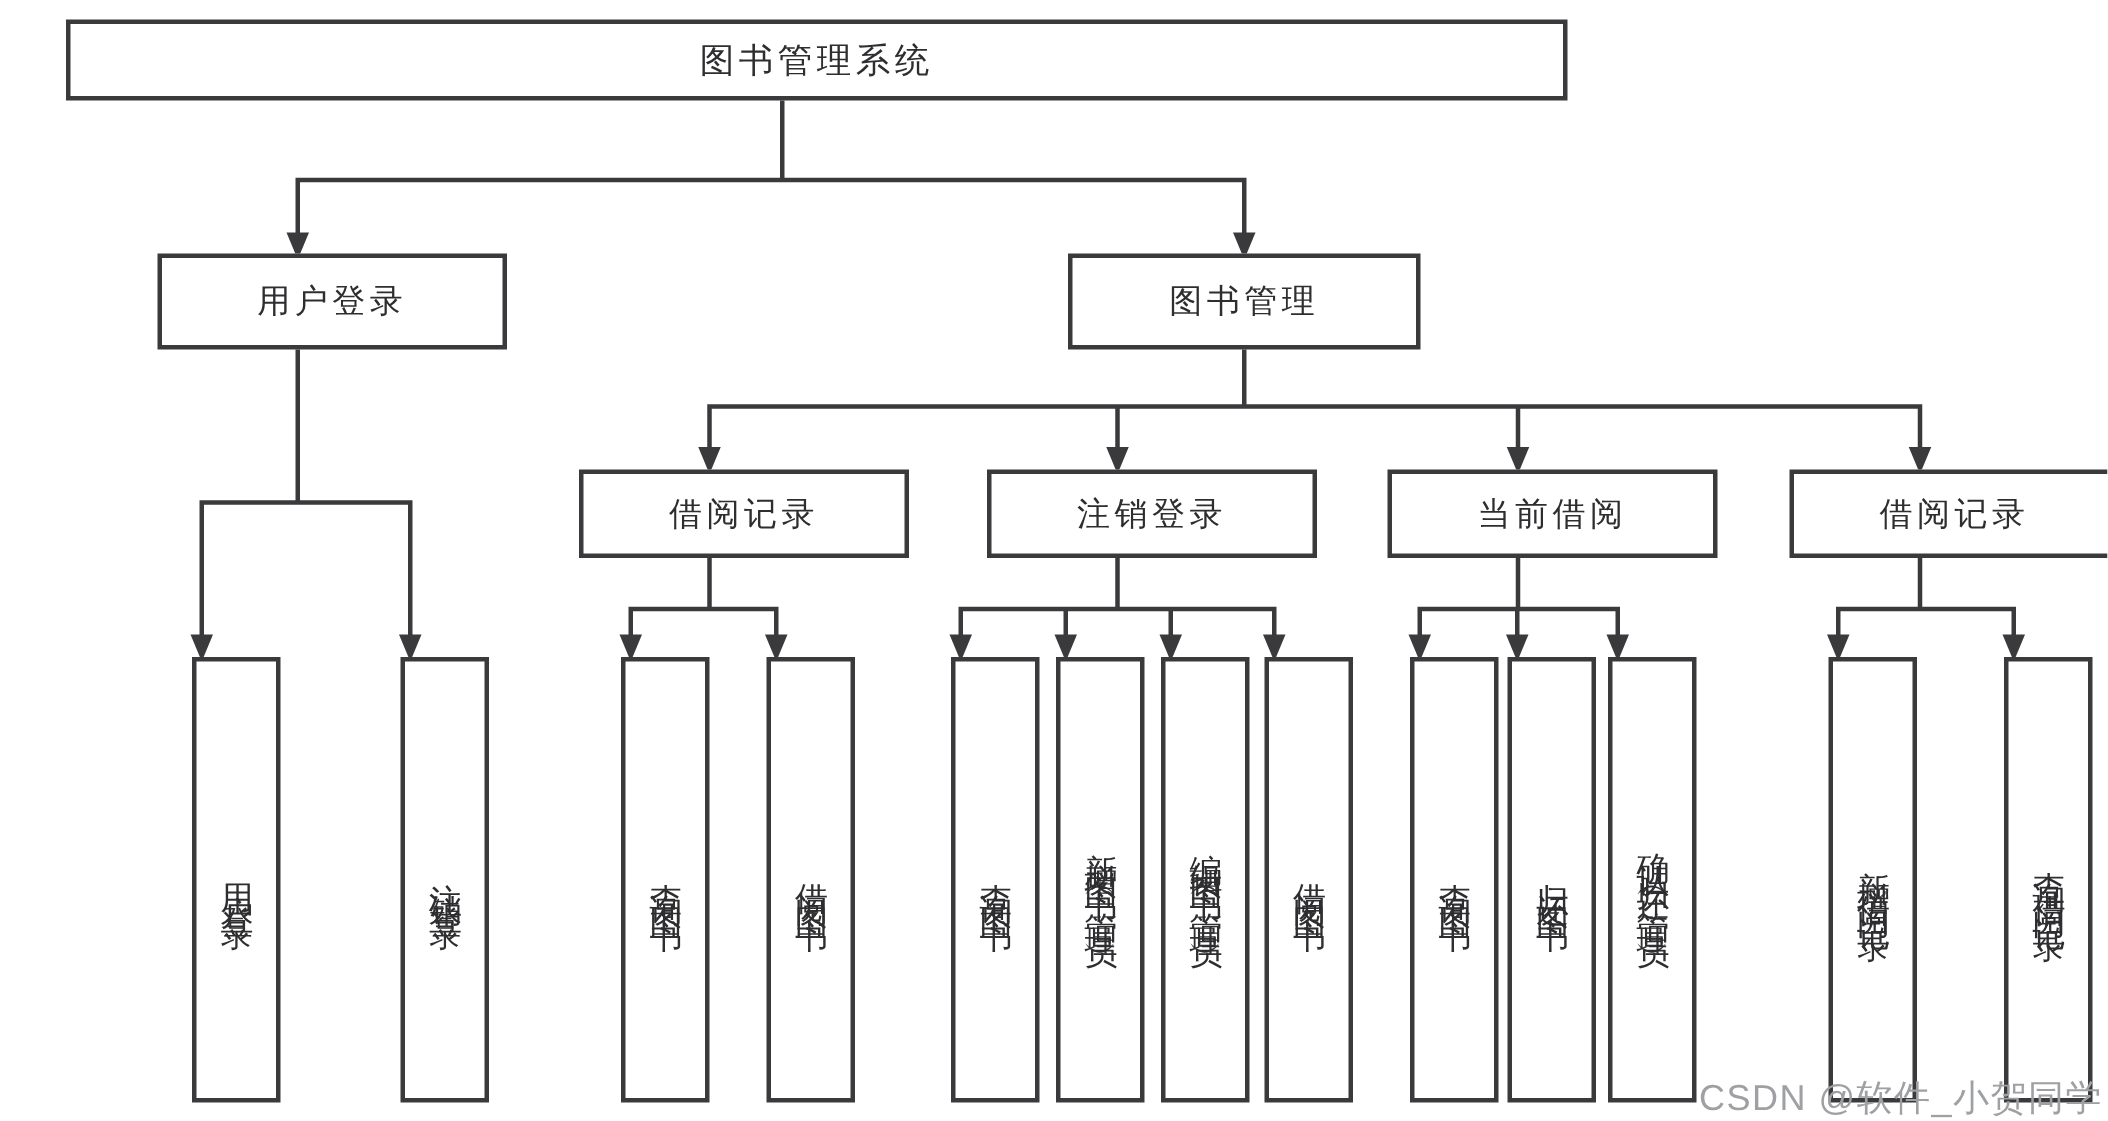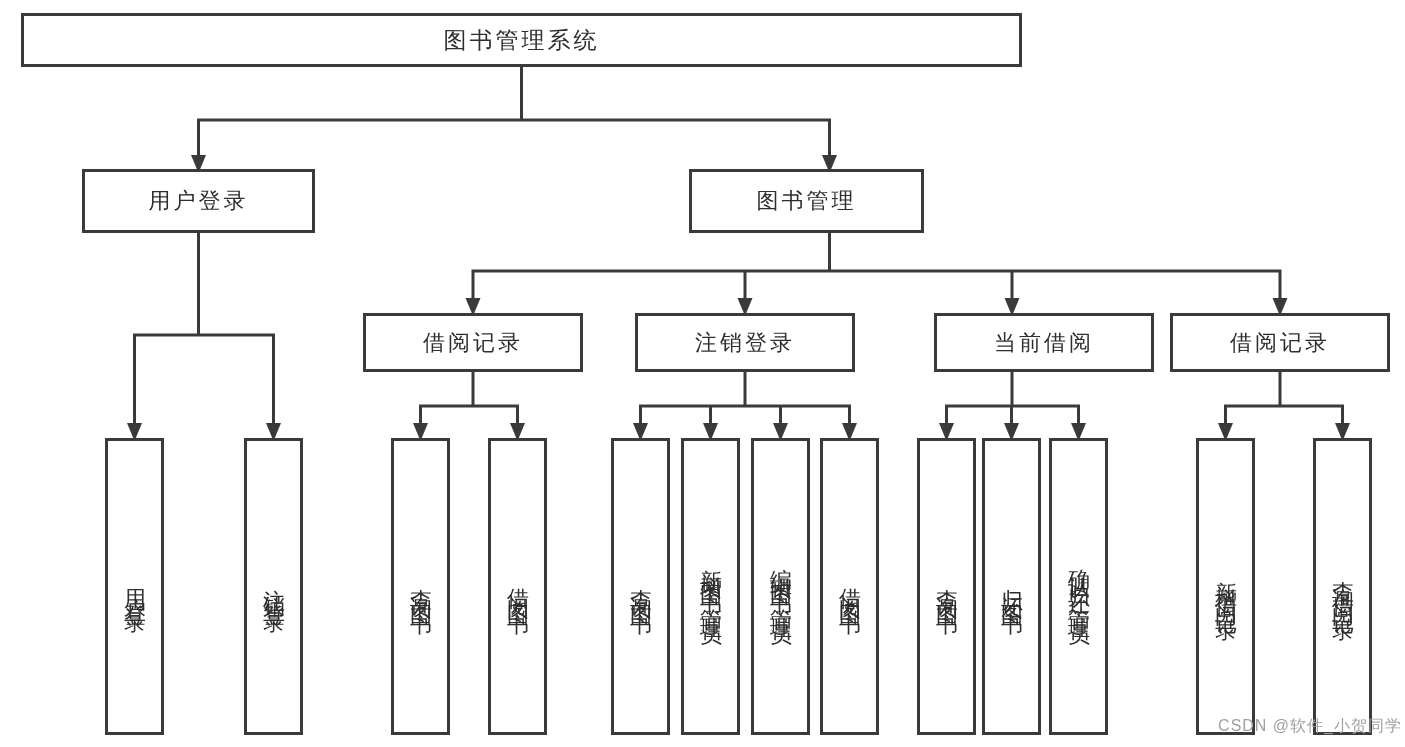--- a/index.html
+++ b/index.html
@@ -23,20 +23,21 @@
     height: 747px;
     z-index: 1;
   }
   .box {
     position: absolute;
     box-sizing: border-box;
     border: 3px solid #3a3a3c;
     background: #ffffff;
     color: #2e2e30;
     z-index: 2;
+    margin-left: 23px;
   }
   .hbox {
     display: flex;
     align-items: center;
     justify-content: center;
     font-size: 22px;
     letter-spacing: 3px;
     white-space: nowrap;
   }
   .rootbox {
@@ -57,21 +58,21 @@
     text-align: center;
     line-height: 51px;
     font-size: 22px;
     letter-spacing: 8px;
   }
   .watermark {
     position: absolute;
     top: 716px;
     right: 3px;
     z-index: 5;
-    font-size: 16px;
+    font-size: 24px;
     letter-spacing: 1px;
     color: #9fa0a3;
     white-space: nowrap;
   }
 </style>
 </head>
 <body>
 
 <div class="canvas">
 
@@ -107,21 +108,21 @@
   <div class="box hbox rootbox">图书管理系统</div>
 
   <div class="box hbox l2" style="left:82px;width:233px;">用户登录</div>
 
   <div class="box hbox l2" style="left:689px;width:235px;">图书管理</div>
 
   <div class="box hbox l3" style="left:363px;">借阅记录</div>
 
   <div class="box hbox l3" style="left:635px;">注销登录</div>
 
-  <div class="box hbox l3" style="left:934px;">当前借阅</div>
+  <div class="box hbox l3" style="left:902px;">当前借阅</div>
 
   <div class="box hbox l3" style="left:1170px;">借阅记录</div>
 
   <div class="box leaf" style="left:105px;">用户登录</div>
 
   <div class="box leaf" style="left:244px;">注销登录</div>
 
   <div class="box leaf" style="left:391px;">查询图书</div>
 
   <div class="box leaf" style="left:488px;">借阅图书</div>

